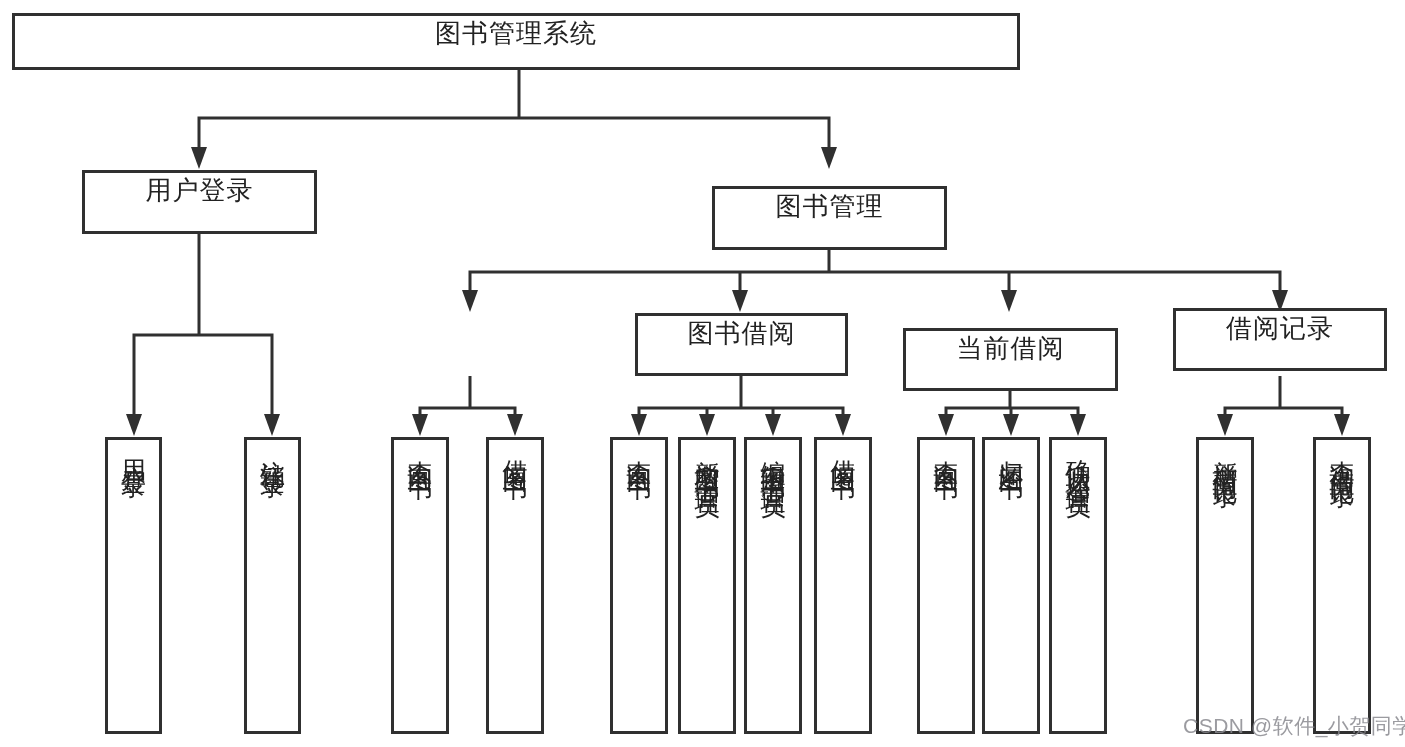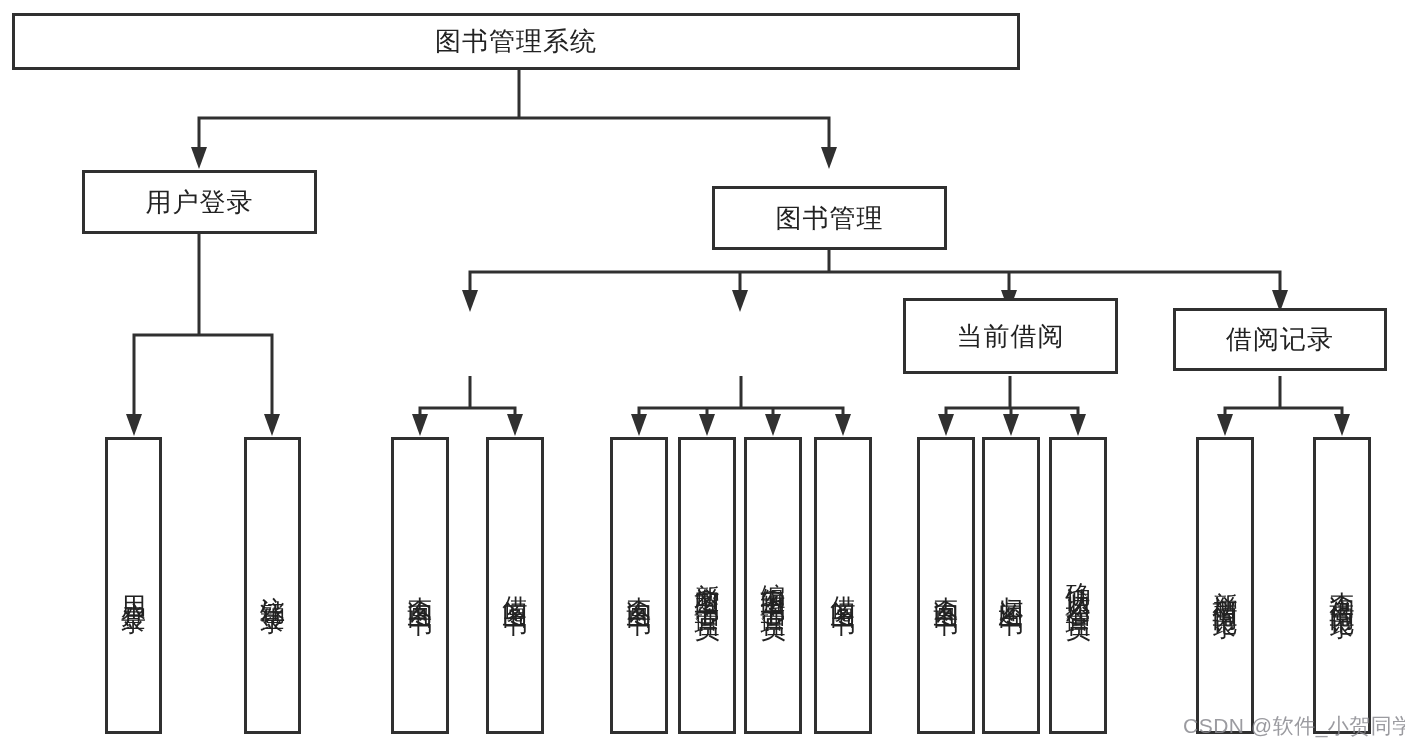--- a/index.html
+++ b/index.html
@@ -16,21 +16,20 @@
     left: 0; top: 0;
     width: 1405px; height: 747px;
     z-index: 0;
   }
   .box {
     position: absolute;
     box-sizing: border-box;
     background: #ffffff;
     border: 3px solid #303030;
     display: flex;
-    align-items: center;
     justify-content: center;
     z-index: 1;
   }
   .label-h {
     font-size: 26px;
     color: #222222;
     letter-spacing: 1px;
     white-space: nowrap;
   }
   .label-v {
@@ -108,21 +107,24 @@
     <span class="label-h">图书管理系统</span>
   </div>
 
   <div class="box" style="left:82px;top:170px;width:235px;height:64px">
     <span class="label-h">用户登录</span>
   </div>
   <div class="box" style="left:712px;top:186px;width:235px;height:64px">
     <span class="label-h">图书管理</span>
   </div>
 
-  <div class="box" style="left:903px;top:298px;width:215px;height:76px">
+  <div class="box" style="left:635px;top:313px;width:213px;height:63px">
+    <span class="label-h">图书借阅</span>
+  </div>
+  <div class="box" style="left:903px;top:328px;width:215px;height:63px">
     <span class="label-h">当前借阅</span>
   </div>
   <div class="box" style="left:1173px;top:308px;width:214px;height:63px">
     <span class="label-h">借阅记录</span>
   </div>
 
   <div class="box" style="left:105px;top:437px;width:57px;height:297px">
     <span class="label-v">用户登录</span>
   </div>
   <div class="box" style="left:244px;top:437px;width:57px;height:297px">

